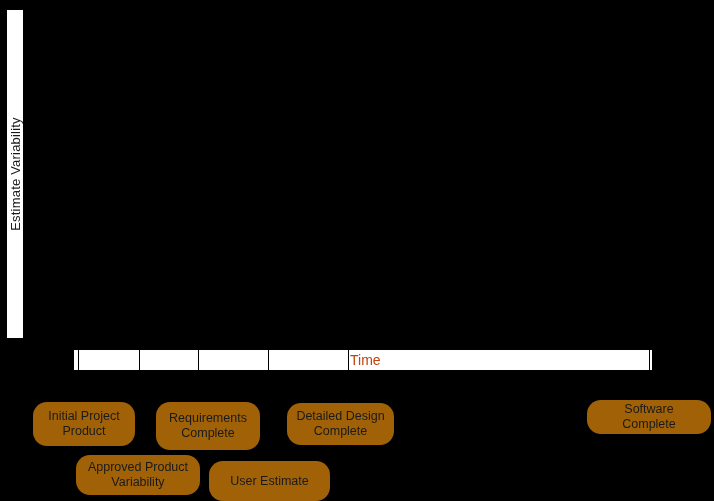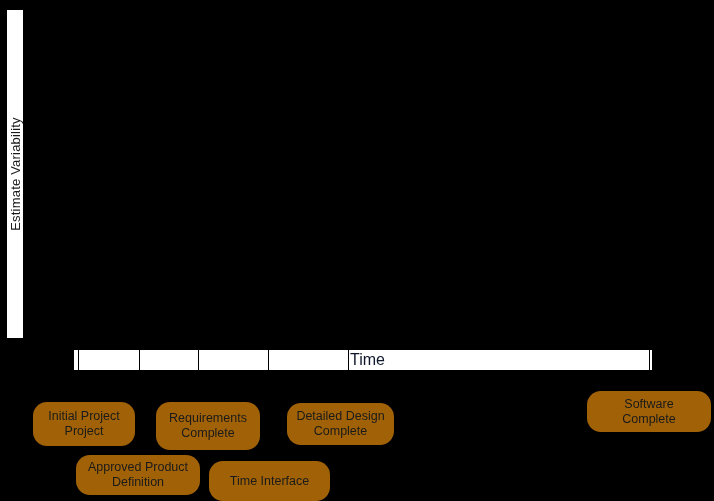--- a/index.html
+++ b/index.html
@@ -58,22 +58,22 @@
     height: 20px;
     background: #000000;
   }
   .x-axis-label {
     position: absolute;
     left: 276px;
     top: 0;
     height: 20px;
     display: flex;
     align-items: center;
-    color: #0f172a;
-    font-size: 16px;
+    color: #c2410c;
+    font-size: 14px;
     white-space: nowrap;
   }
 
   
   .pill {
     position: absolute;
     background: #a16207;
     border-radius: 14px;
     color: #1a1a1a;
     font-size: 12.5px;
@@ -102,51 +102,51 @@
     <div class="x-tick" style="left:124px"></div>
     <div class="x-tick" style="left:194px"></div>
     <div class="x-tick" style="left:274px"></div>
     <div class="x-tick" style="left:575px"></div>
     <div class="x-axis-label">Time</div>
   </div>
 
   <div class="pill" style="left:33px;top:402px;width:102px;height:44px">
     <div>
       <span>Initial Project</span>
-      <span>Project</span>
+      <span>Product</span>
     </div>
   </div>
 
   <div class="pill" style="left:156px;top:402px;width:104px;height:48px">
     <div>
       <span>Requirements</span>
       <span>Complete</span>
     </div>
   </div>
 
   <div class="pill" style="left:287px;top:403px;width:107px;height:42px">
     <div>
       <span>Detailed Design</span>
       <span>Complete</span>
     </div>
   </div>
 
-  <div class="pill" style="left:587px;top:391px;width:124px;height:41px">
+  <div class="pill" style="left:587px;top:400px;width:124px;height:34px">
     <div>
       <span>Software</span>
       <span>Complete</span>
     </div>
   </div>
 
   <div class="pill" style="left:76px;top:455px;width:124px;height:40px">
     <div>
       <span>Approved Product</span>
-      <span>Definition</span>
+      <span>Variability</span>
     </div>
   </div>
 
   <div class="pill" style="left:209px;top:461px;width:121px;height:40px">
     <div>
-      <span>Time Interface</span>
+      <span>User Estimate</span>
     </div>
   </div>
 
 </div>
 
 </body></html>

